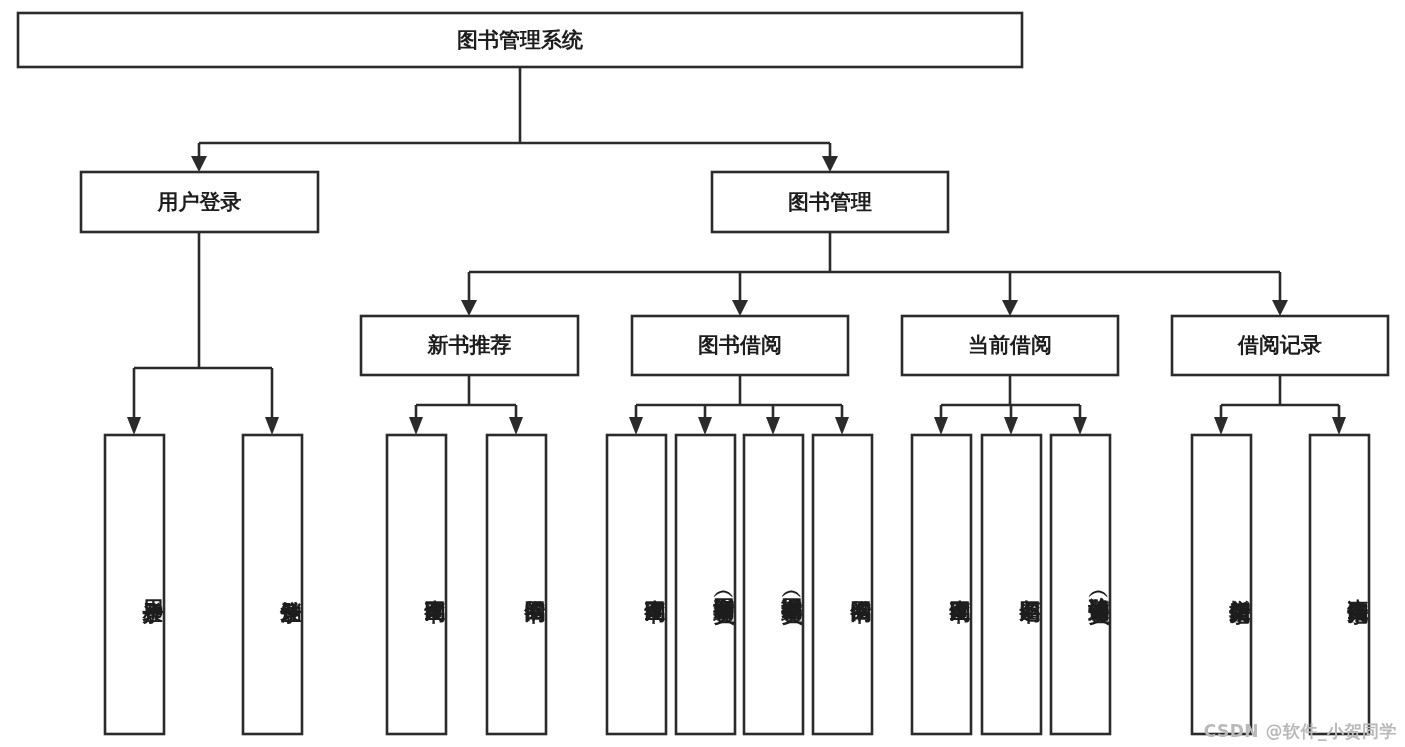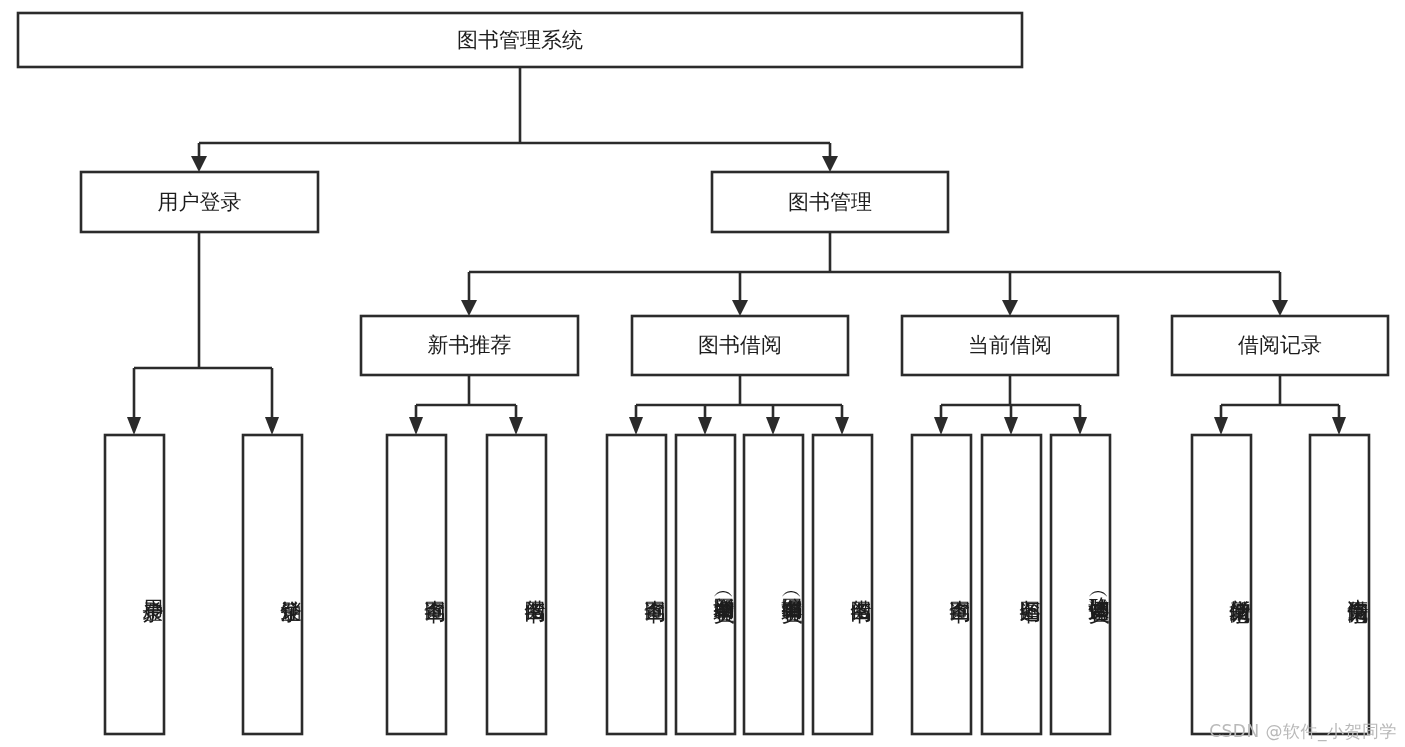--- a/index.html
+++ b/index.html
@@ -11,20 +11,21 @@
     width: 1405px;
     height: 747px;
     font-family: "DejaVu Sans", "Liberation Sans", sans-serif;
     overflow: hidden;
   }
   #diagram-root {
     position: relative;
     width: 1405px;
     height: 747px;
     background: #ffffff;
+    font-weight: bold;
   }
   svg.canvas {
     position: absolute;
     left: 0;
     top: 0;
     width: 1405px;
     height: 747px;
     display: block;
   }
   .node-box {

